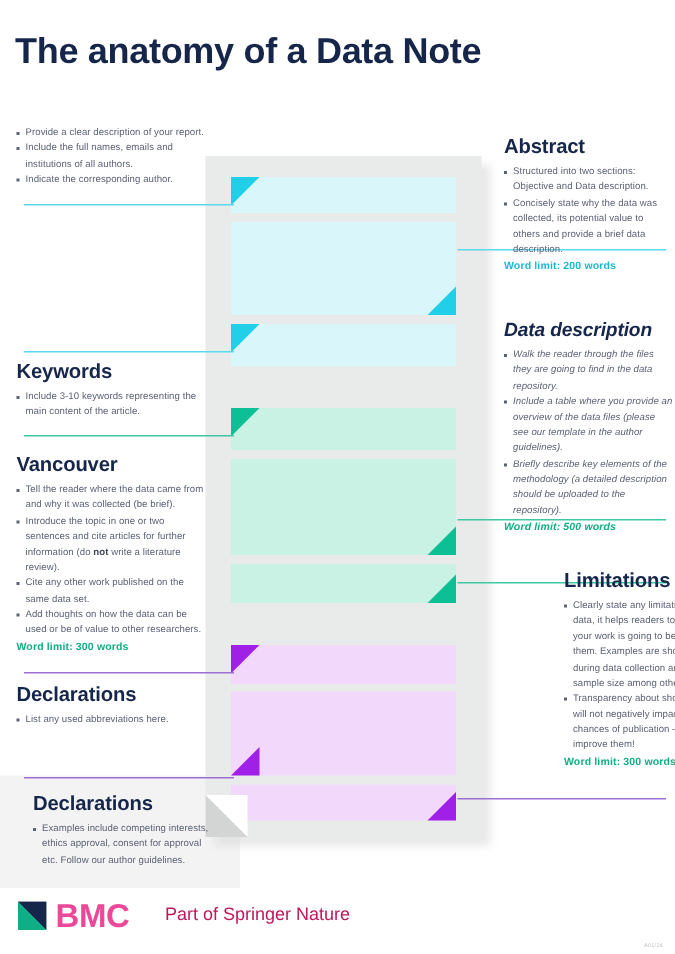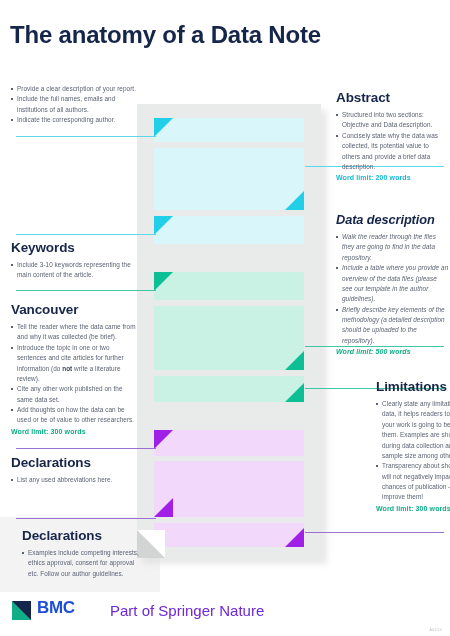--- a/index.html
+++ b/index.html
@@ -95,25 +95,25 @@
     position: absolute; left: 173px; top: 320px; width: 135px;
     font-size: 7.4px; font-weight: 700; line-height: 1.55;
     color: #0fae86; letter-spacing: .05px;
   }
 
   
   .footer { position: absolute; left: 0; bottom: 0; width: 450px; height: 44px; background: #fff; }
   .bmcmark { position: absolute; left: 12px; top: 9px; width: 19px; height: 19px; }
   .bmctext {
     position: absolute; left: 37px; top: 6px;
-    font-size: 17px; font-weight: 700; color: #1d4ed8; letter-spacing: -.3px;
+    font-size: 22px; font-weight: 700; color: #ec4899; letter-spacing: -.3px;
   }
   .springer {
     position: absolute; left: 110px; top: 10px;
-    font-size: 15px; font-weight: 400; color: #6d28d9;
+    font-size: 12px; font-weight: 400; color: #be185d;
   }
   .code {
     position: absolute; right: 8px; bottom: 4px;
     font-size: 3.6px; color: #b9bcc2; letter-spacing: .2px;
   }
 </style>
 </head>
 <body>
 
 <div class="poster">

